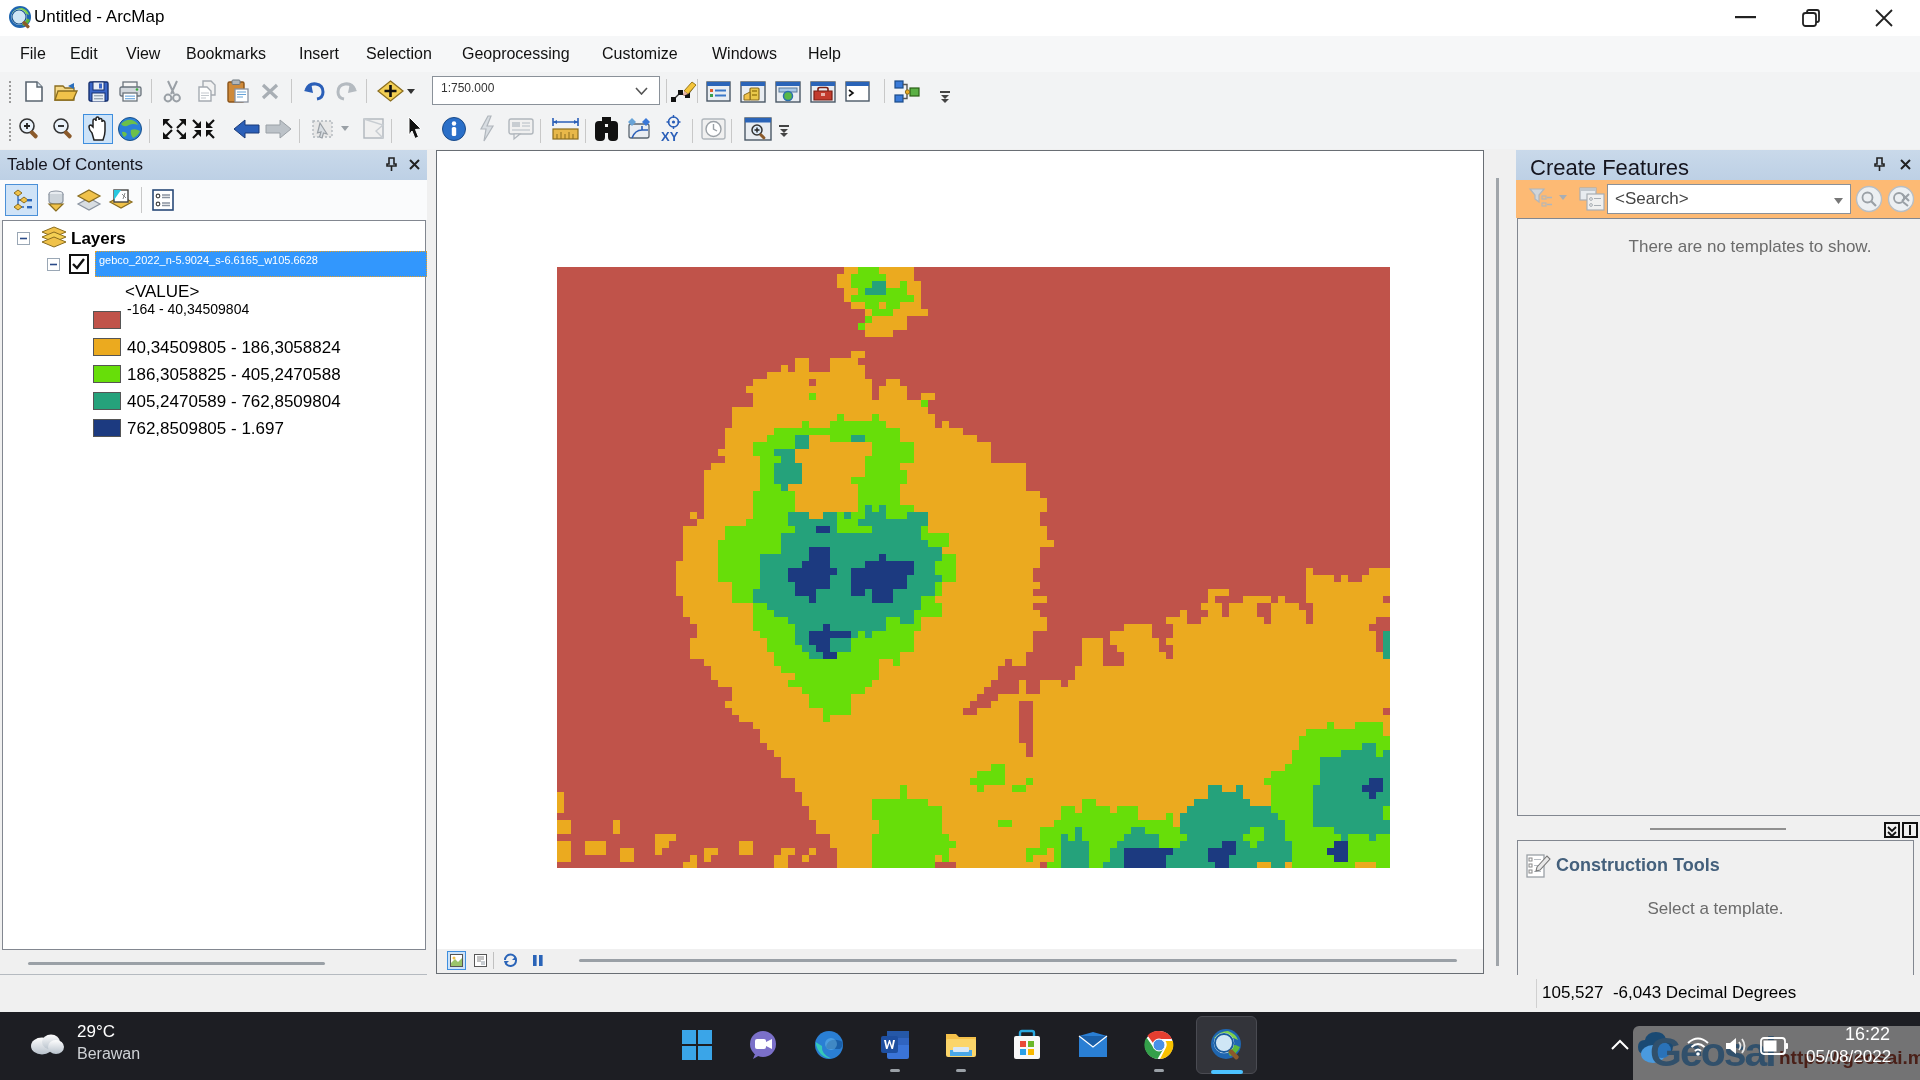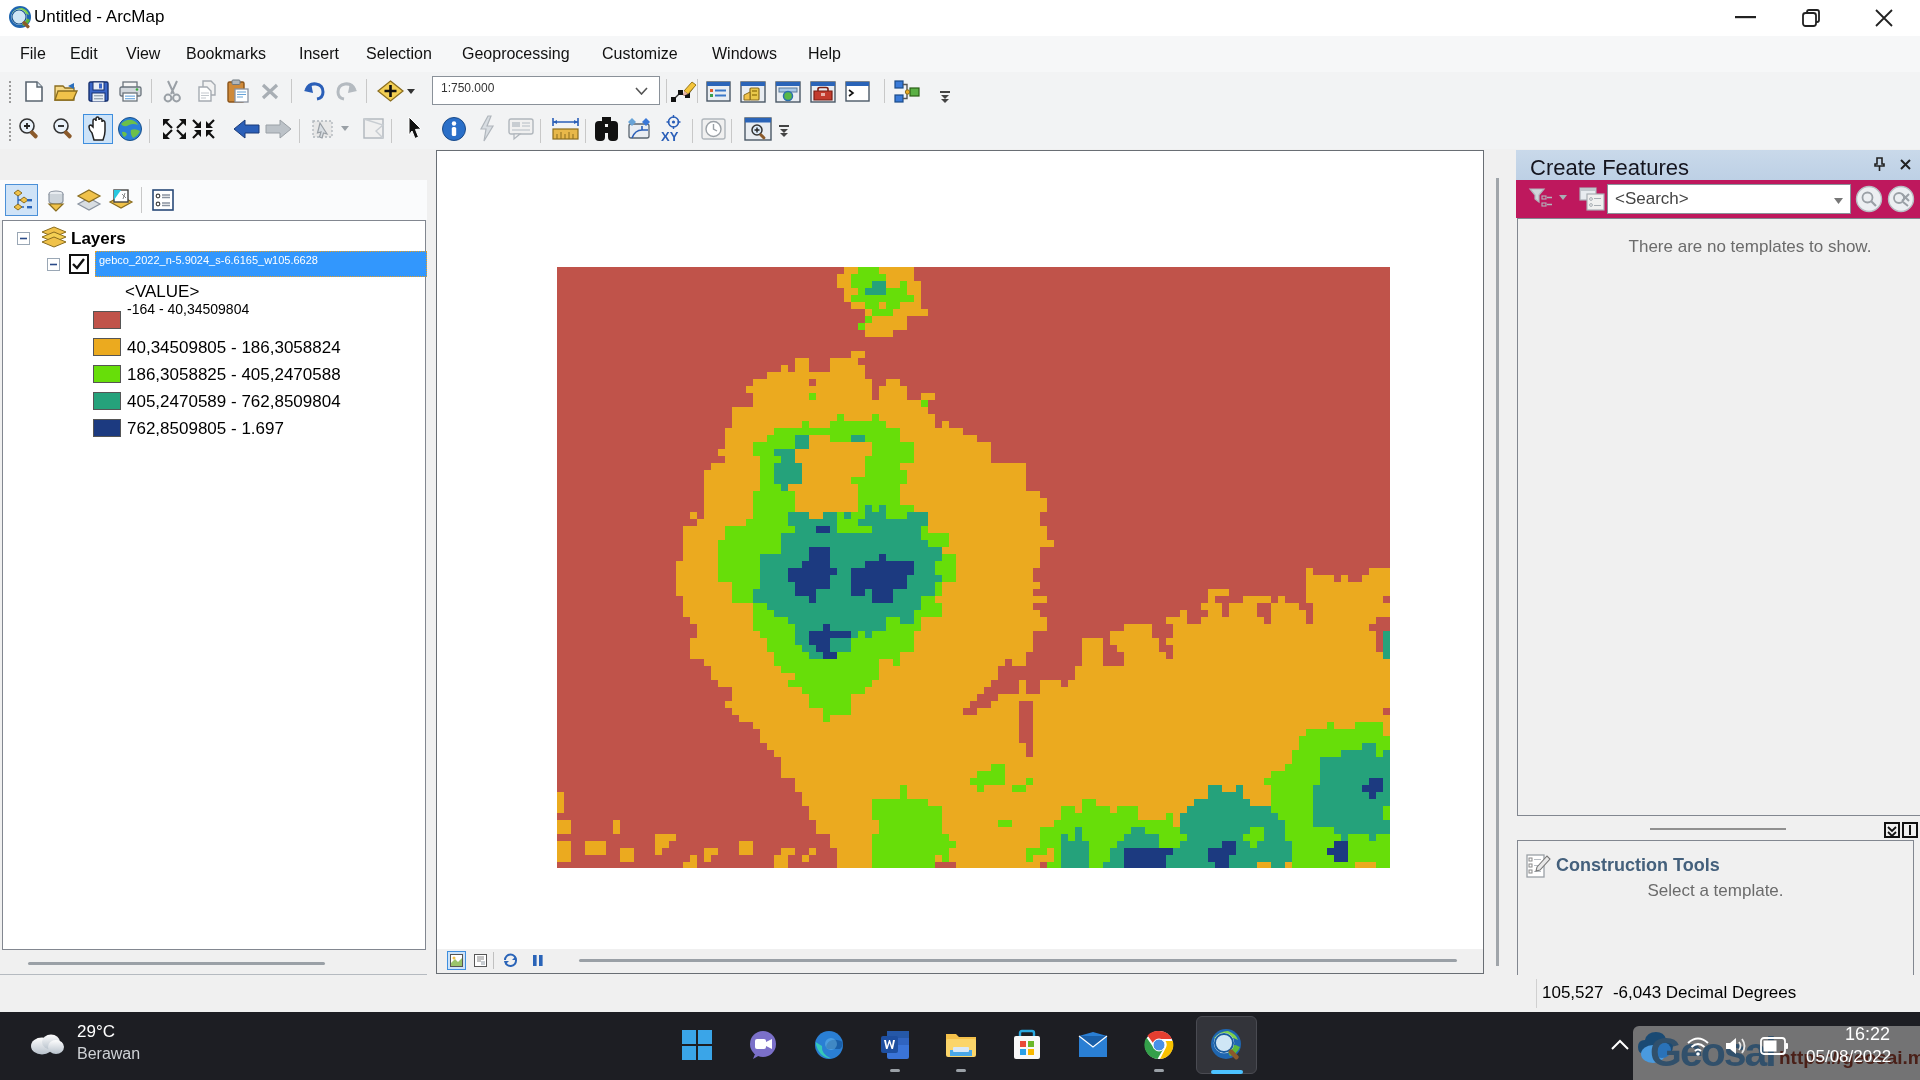--- a/index.html
+++ b/index.html
@@ -319,20 +319,29 @@
     <rect x="16.5" y="16" width="7" height="3" rx="1.2" transform="rotate(45 17 16.5)" fill="#8b5a2b"></rect>
   </svg>
   <svg class="abs" style="left:777px;top:124px" width="14" height="14" viewBox="0 0 14 14">
     <rect x="2" y="1" width="10" height="2" fill="#444"></rect>
       <path d="M3 5 L7 9 L11 5 Z" fill="#444"></path>
       <path d="M3 9 L7 13 L11 9 Z" fill="#444"></path>
   </svg>
 </div>
 
 <div class="abs" style="left:0;top:150px;width:427px;height:825px;background:#f0f0f0">
+  <div class="abs" style="left:0;top:0;width:427px;height:30px;background:linear-gradient(#c9d9ea,#bdd0e5)">
+    <span class="abs" style="left:7px;top:5px;font-size:17px;color:#15151f">Table Of Contents</span>
+    <svg class="abs" style="left:385px;top:7px" width="13" height="15" viewBox="0 0 13 15">
+        <path d="M4 1 H9 V7 H11 V9 H2 V7 H4 Z M6.5 9 V14" stroke="#222" stroke-width="1.6" fill="none"></path>
+      </svg>
+    <svg class="abs" style="left:408px;top:8px" width="13" height="13" viewBox="0 0 13 13">
+        <path d="M2 2 L11 11 M11 2 L2 11" stroke="#222" stroke-width="2"></path>
+      </svg>
+  </div>
 
   <div class="abs" style="left:0;top:30px;width:427px;height:40px;background:#fafbfc">
     <div class="abs" style="left:5px;top:4px;width:33px;height:32px;background:#cfe3f7;border:1px solid #4a90d8"></div>
     <svg class="abs" style="left:10px;top:8px" width="24" height="24" viewBox="0 0 24 24">
       <path d="M8 6 V19 H14 M8 12 H14" stroke="#2a64b8" stroke-width="1.3" fill="none"></path>
       <path d="M8 2 L12 5 L8 8 L4 5 Z" fill="#f0c24a" stroke="#8a6d1f" stroke-width="1"></path>
       <path d="M14 9 L18 12 L14 15 L10 12 Z" fill="#f0c24a" stroke="#8a6d1f" stroke-width="1"></path>
       <path d="M8 16 L12 19 L8 22 L4 19 Z" fill="#f0c24a" stroke="#8a6d1f" stroke-width="1"></path>
       <rect x="17" y="11" width="5" height="2.4" fill="#2a64b8"></rect>
         <rect x="17" y="18" width="5" height="2.4" fill="#2a64b8"></rect>
@@ -503,21 +512,21 @@
   <div class="abs" style="left:0;top:0;width:404px;height:30px;background:linear-gradient(#c9d9ea,#bdd0e5)">
     <span class="abs" style="left:14px;top:5px;font-size:22px;color:#15151f">Create Features</span>
     <svg class="abs" style="left:357px;top:7px" width="13" height="15" viewBox="0 0 13 15">
         <path d="M4 1 H9 V7 H11 V9 H2 V7 H4 Z M6.5 9 V14" stroke="#222" stroke-width="1.6" fill="none"></path>
       </svg>
     <svg class="abs" style="left:383px;top:8px" width="13" height="13" viewBox="0 0 13 13">
         <path d="M2 2 L11 11 M11 2 L2 11" stroke="#222" stroke-width="2"></path>
       </svg>
   </div>
 
-  <div class="abs" style="left:0;top:30px;width:404px;height:38px;background:#be185d">
+  <div class="abs" style="left:0;top:30px;width:404px;height:38px;background:#fdba74">
     <svg class="abs" style="left:12px;top:6px" width="26" height="26" viewBox="0 0 26 26">
       <path d="M2 3 H16 L11 9 V16 L7 13 V9 Z" fill="#d0d5da" stroke="#b0b6bc" stroke-width="1.2"></path>
       <rect x="14" y="10" width="4" height="3" fill="none" stroke="#b0b6bc" stroke-width="1.1"></rect>
       <rect x="14" y="17" width="4" height="3" fill="none" stroke="#b0b6bc" stroke-width="1.1"></rect>
       <path d="M19 11.5 H24 M19 18.5 H24" stroke="#b0b6bc" stroke-width="1.3"></path>
     </svg>
     <svg class="abs" style="left:42px;top:14px" width="10" height="7" viewBox="0 0 10 7">
         <path d="M1 1 L5 6 L9 1 Z" fill="#a8aeb4"></path>
       </svg>
     <svg class="abs" style="left:62px;top:6px" width="28" height="26" viewBox="0 0 28 26">
@@ -564,21 +573,21 @@
   <div class="abs" style="left:1px;top:690px;width:397px;height:292px;background:#f0f0f0;border:1px solid #828790">
     <svg class="abs" style="left:7px;top:12px" width="26" height="26" viewBox="0 0 26 26">
       <rect x="2" y="2" width="17" height="22" fill="#fff" stroke="#9aa0a6" stroke-width="1.3"></rect>
       <rect x="4" y="5" width="3" height="3" fill="none" stroke="#888" stroke-width="1"></rect>
       <rect x="4" y="11" width="3" height="3" fill="none" stroke="#888" stroke-width="1"></rect>
       <rect x="4" y="17" width="3" height="3" fill="none" stroke="#888" stroke-width="1"></rect>
       <path d="M9 6.5 H16 M9 12.5 H16 M9 18.5 H16" stroke="#b8bec4" stroke-width="1.2"></path>
       <path d="M12 14 L22 3 L25 6 L15 17 L11 18 Z" fill="#e8e8e8" stroke="#777" stroke-width="1.1"></path>
     </svg>
     <span class="abs" style="left:38px;top:14px;font-size:18px;font-weight:bold;color:#44607c">Construction Tools</span>
-    <div style="text-align:center;margin-top:40px;font-size:17px;color:#6b6b6b">Select a template.</div>
+    <div style="text-align:center;margin-top:58px;font-size:17px;color:#6b6b6b">Select a template.</div>
   </div>
 </div>
 
 <div class="abs" style="left:0;top:975px;width:1920px;height:37px;background:#f0f0f0">
   <div class="abs" style="left:1536px;top:4px;width:1px;height:29px;background:#d0d0d0"></div>
   <span class="abs" style="left:1542px;top:8px;font-size:17px;color:#000">105,527&nbsp; -6,043 Decimal Degrees</span>
 </div>
 
 <div class="abs" style="left:0;top:1012px;width:1920px;height:68px;background:#1d1e23"></div>
 <div>

